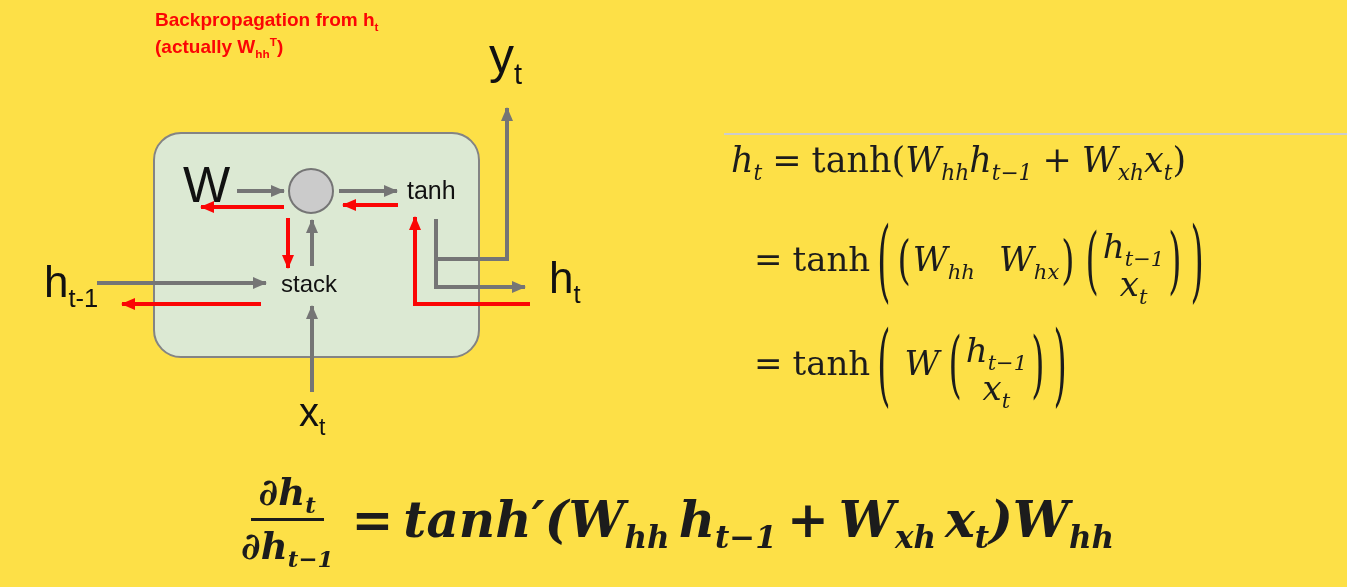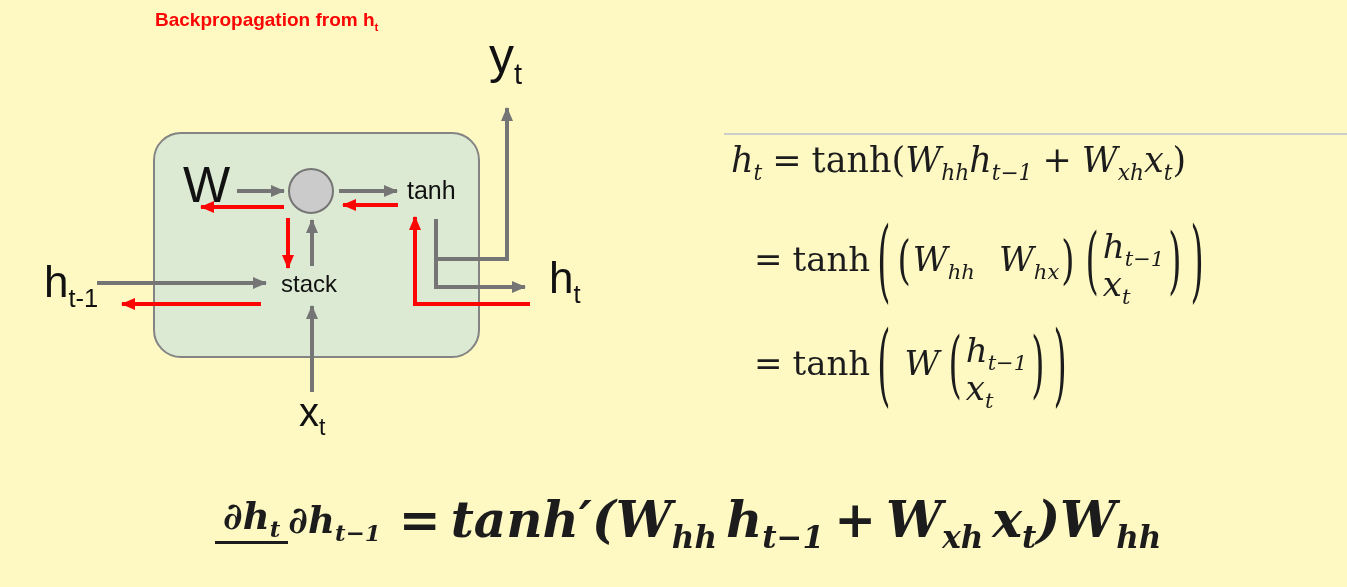--- a/index.html
+++ b/index.html
@@ -1,17 +1,17 @@
 <!DOCTYPE html>
 <html style="--red: #fb0505; --gray: #757575; --ink: #111111; --eq_ink: #1c1c1c; --cell_fill: #dce9d3; --cell_border: #848484; --circle_fill: #cbcbcb; --divider: #cccccc;"><head>
 <meta charset="utf-8">
 <style>
   html,body { margin:0; padding:0; background:#ffffff; }
   .canvas {
-    position:relative; width:1347px; height:587px; background:#fef9c3;
+    position:relative; width:1347px; height:587px; background:#fde047;
     font-family:"Liberation Sans", sans-serif; color:var(--ink); overflow:hidden;
   }
   
   .annot {
     position:absolute; left:155px; top:6px; width:360px;
     color:var(--red); font-size:19px; line-height:27px; font-weight:600;
   }
   .annot sub { font-size:62%; line-height:0; }
   .annot sup { font-size:62%; line-height:0; }
 
@@ -49,41 +49,42 @@
   .eq .rm { font-style:normal; }
   .eq sub { font-size:62%; line-height:0; font-style:italic; }
   .op { margin:0 10px; font-style:normal; }
   .row { display:flex; align-items:center; }
   .grp { display:inline-block; }
   .gap { margin-left:24px; }
   .bp { display:inline-block; transform-origin:50% 50%; font-style:normal; font-weight:300; }
   .p13 { transform:scaleY(1.55); margin:0 2px; }
   .p20 { transform:scaleY(2.15); margin:0 4px; }
   .p26 { transform:scaleY(2.65); margin:0 5px; }
-  .col { display:inline-flex; flex-direction:column; align-items:flex-start; line-height:1.12;margin-top:12px; }
+  .col { display:inline-flex; flex-direction:column; align-items:center; line-height:1.12;margin-top:12px; }
   .col .cr { display:inline-block; }
   .eq1 { left:731px; top:140px; font-size:35px;text-align:right; }
   .eq2 { left:744px; top:203px; font-size:34px; height:112px; }
   .eq3 { left:744px; top:313px; font-size:34px; height:100px; }
   .eqg { left:215px; top:460px; font-size:50px; font-weight:bold; height:118px; }
   .eqg sub { font-weight:bold; }
-  .frac { display:inline-flex; flex-direction:row; align-items:center;
-          font-size:74%; line-height:1.2; margin-right:8px; }
+  .frac { display:inline-flex; flex-direction:column; align-items:center;
+          font-size:74%; line-height:1.2; margin-right:8px;margin-left:26px; }
   .frac .ftop { border-bottom:3.5px solid var(--eq_ink); padding:0 8px 3px; }
   .frac .fbot { padding-top:3px; }
   .tight { margin-right:2px; }
   .sp-l { margin-left:9px; }
 </style>
 </head>
 <body>
 
 <div class="canvas">
 
   <div class="annot">
     <div><span>Backpropagation from h</span><sub>t</sub></div>
+    <div><span>(actually W</span><sub>hh</sub><sup>T</sup><span>)</span></div>
   </div>
 
   <div class="cell"></div>
   <div class="mul-circle"></div>
 
   <svg class="arrows" width="700" height="470" viewBox="0 0 700 470">
     <defs>
       <marker id="ag" markerUnits="userSpaceOnUse" markerWidth="16" markerHeight="14" refX="14" refY="7" orient="auto">
         <path d="M1,1 L15,7 L1,13 Z" class="mk-g"></path>
       </marker>

